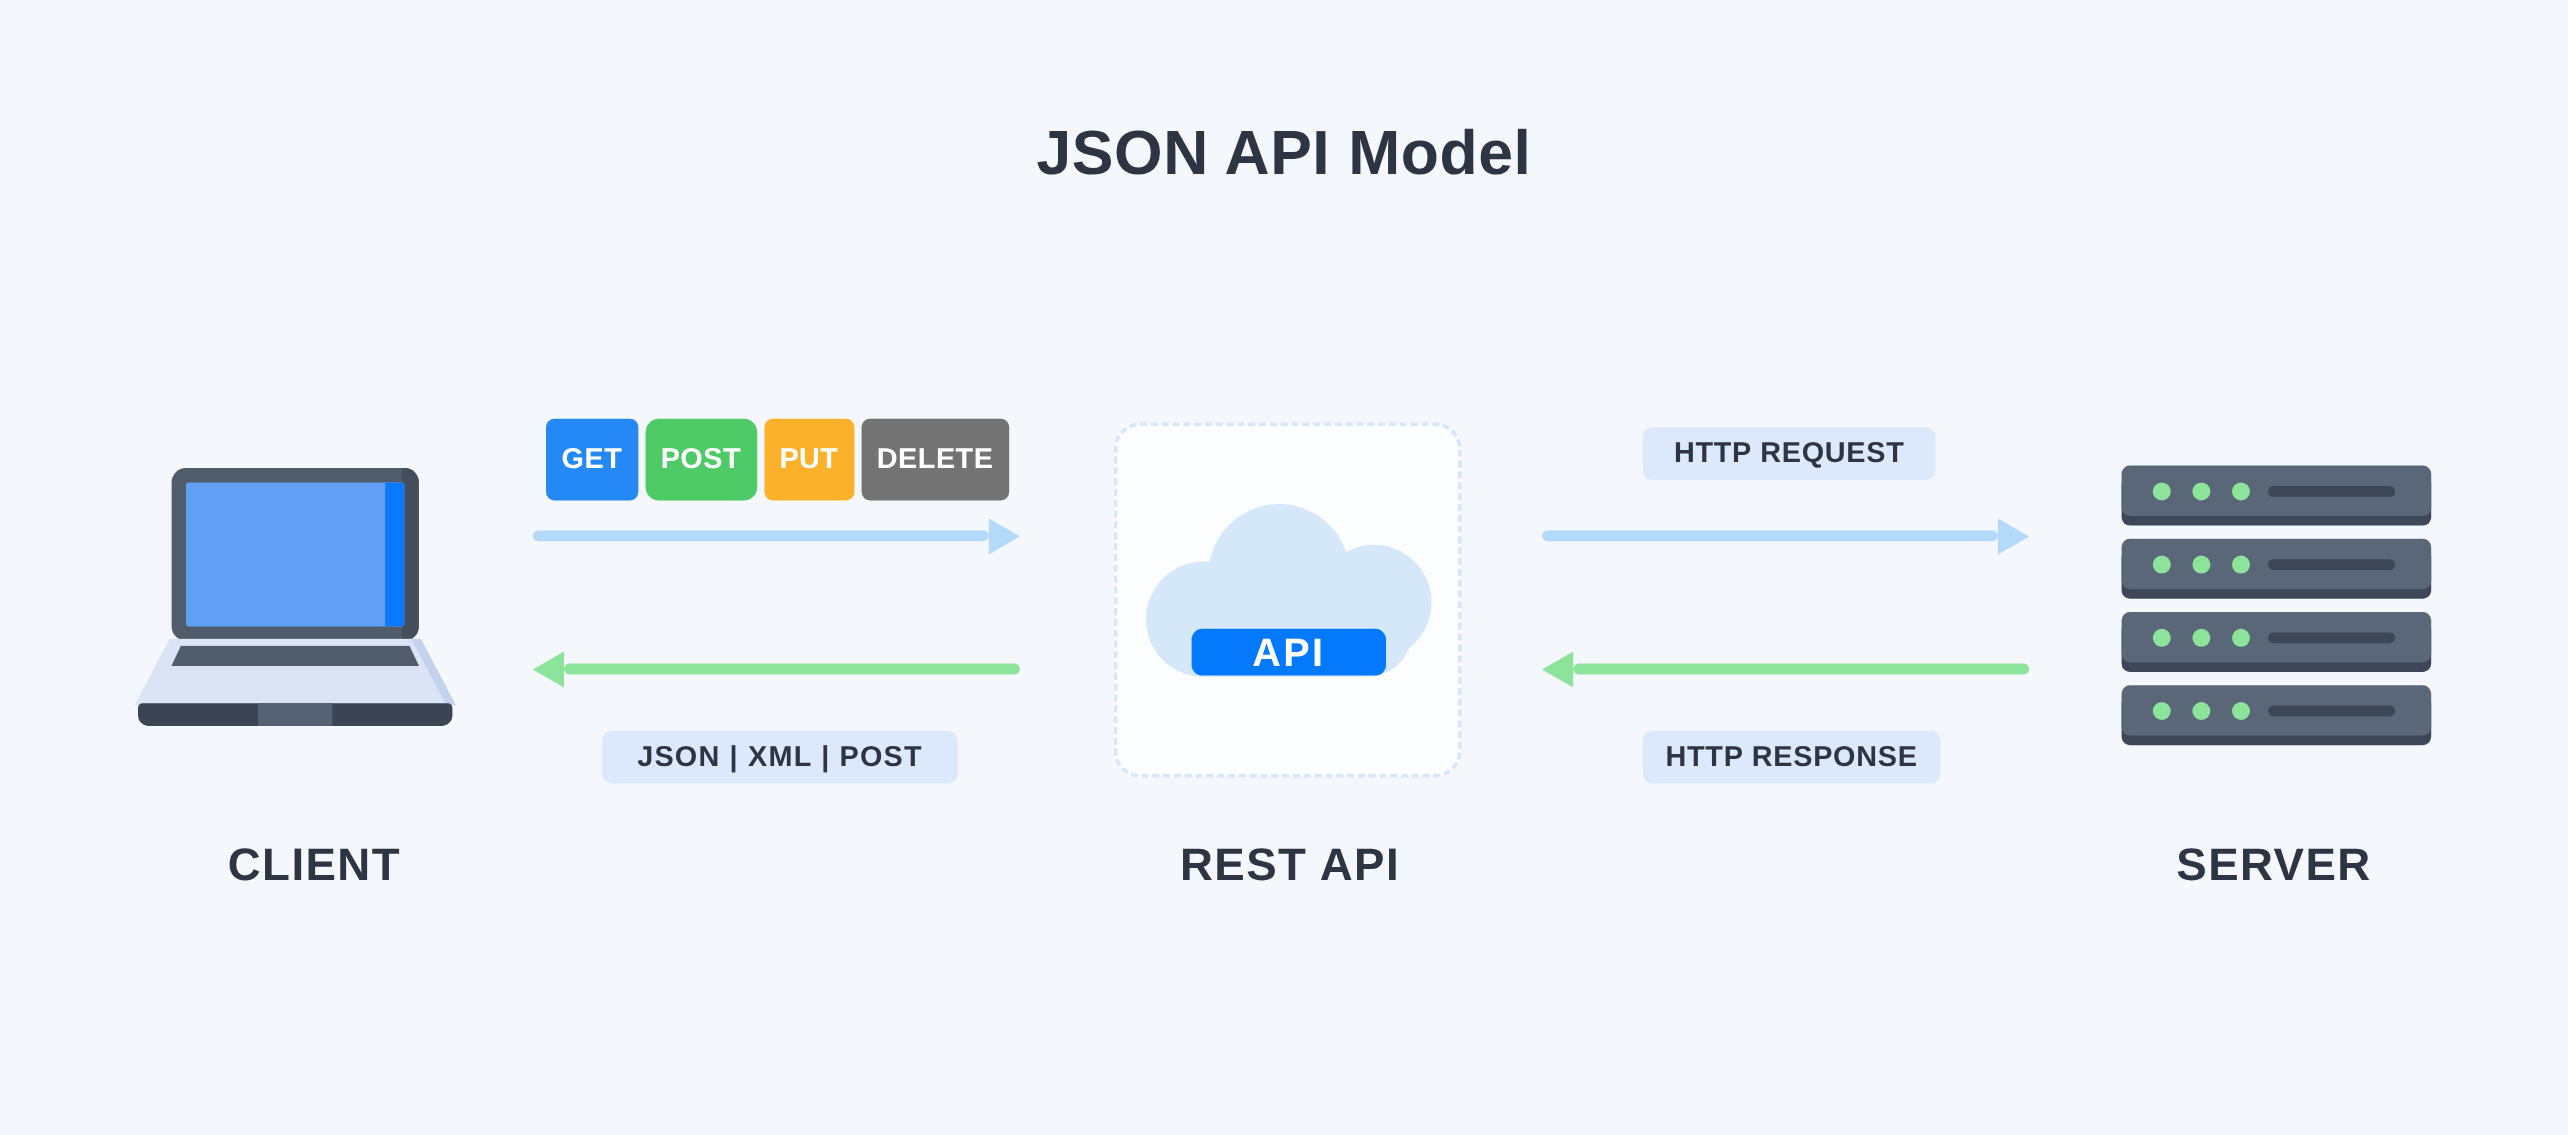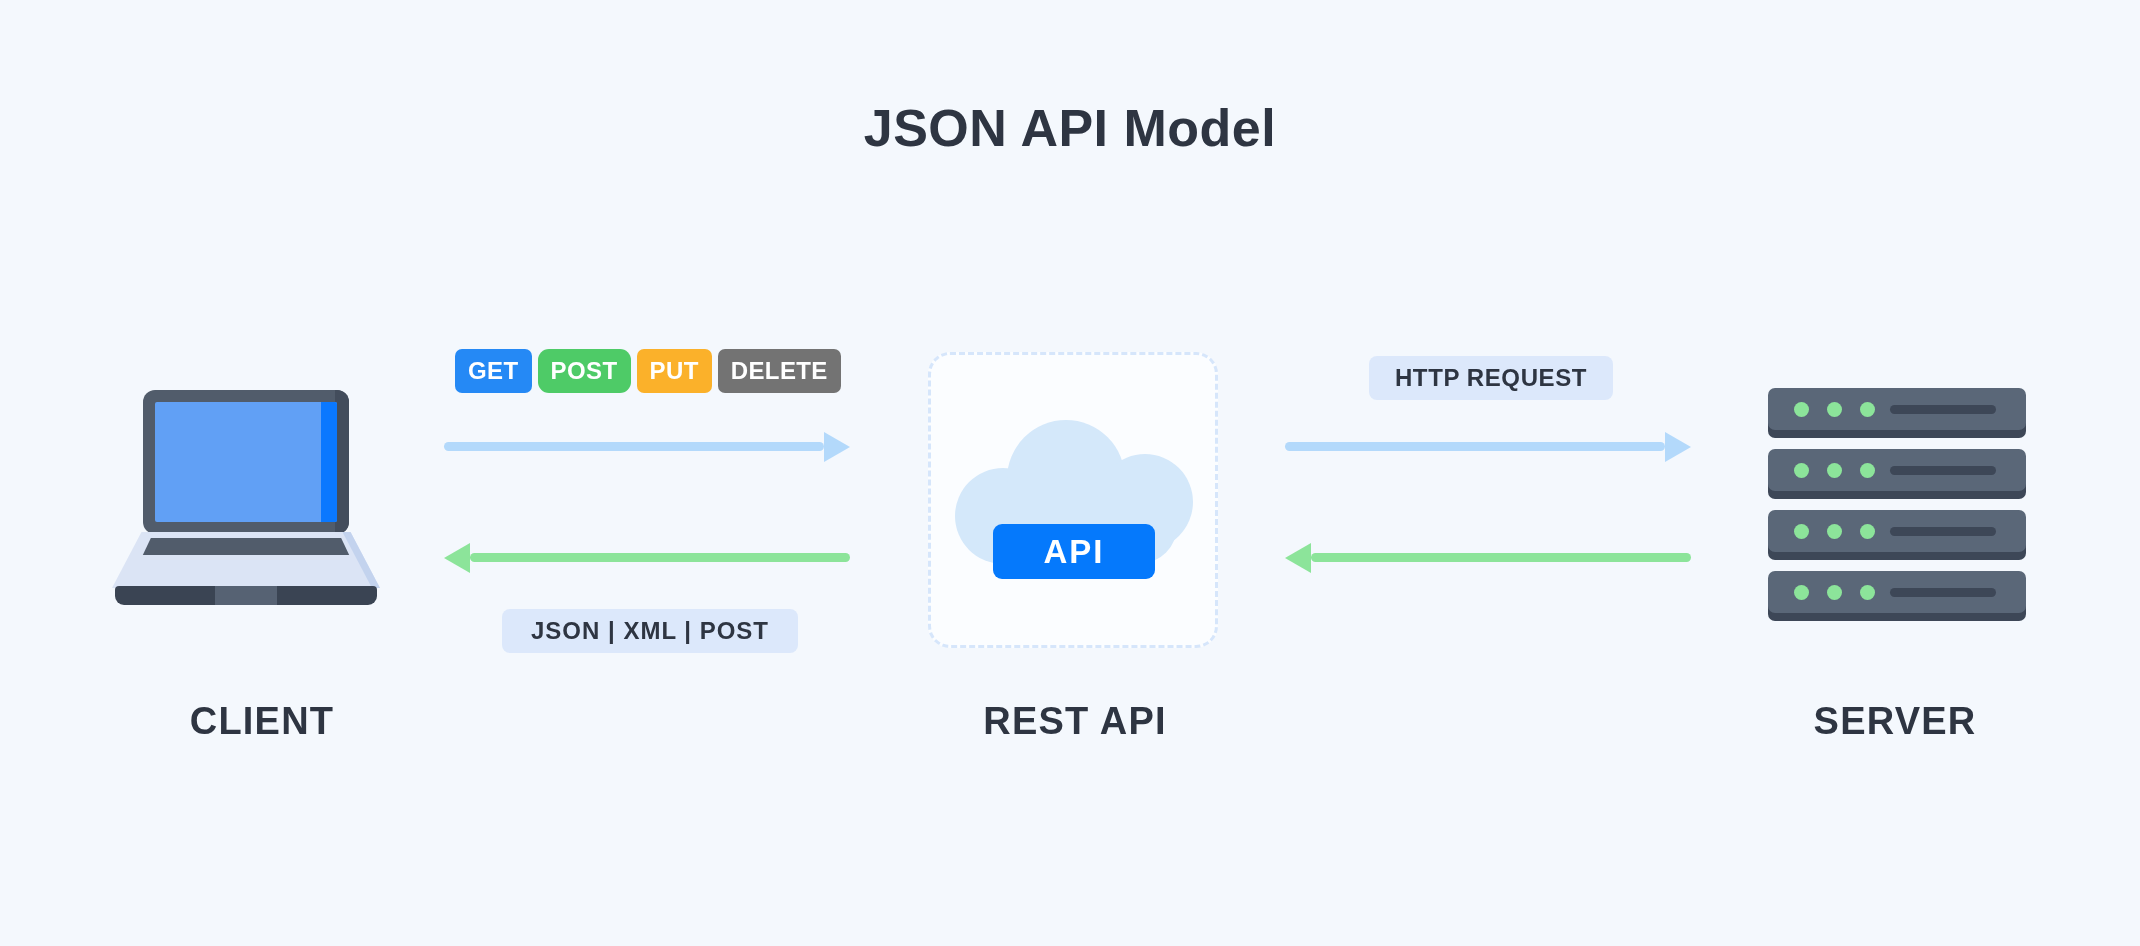--- a/index.html
+++ b/index.html
@@ -224,21 +224,21 @@
     width: 204px;
     height: 60px;
     background: #d4e8fa;
     border-radius: 0 0 38px 38px;
   }
   #api-badge {
     position: absolute;
     left: 993px;
     top: 524px;
     width: 162px;
-    height: 55px;
+    height: 39px;
     background: #0579fc;
     border-radius: 9px;
     display: flex;
     align-items: center;
     justify-content: center;
     color: #ffffff;
     font-size: 33px;
     font-weight: bold;
     letter-spacing: 2px;
   }
@@ -290,21 +290,21 @@
   
   #method-badges {
     position: absolute;
     left: 455px;
     top: 349px;
     display: flex;
     gap: 6px;
   }
   .method-badge {
     height: 44px;
-    padding: 0 13px;
+    padding: 12px 13px;
     border-radius: 7px;
     display: flex;
     align-items: center;
     justify-content: center;
     color: #ffffff;
     font-size: 24px;
     font-weight: bold;
     letter-spacing: 0.4px;
   }
 
@@ -380,20 +380,21 @@
 
   <div class="info-pill" id="pill-http-request">HTTP REQUEST</div>
   <div class="arrow-row req" id="arrow-req-right">
     <div class="arrow-shaft"></div>
     <div class="arrow-head"></div>
   </div>
   <div class="arrow-row res" id="arrow-res-right">
     <div class="arrow-shaft"></div>
     <div class="arrow-head"></div>
   </div>
+  <div class="info-pill" id="pill-http-response">HTTP RESPONSE</div>
 
   <div id="server-stack">
       <div class="server-unit" style="top: 0px;">
         <div class="server-unit-shadow"></div>
         <div class="server-unit-body">
           <div class="server-led l1" style="background: rgb(140, 228, 154);"></div>
           <div class="server-led l2" style="background: rgb(140, 228, 154);"></div>
           <div class="server-led l3" style="background: rgb(140, 228, 154);"></div>
           <div class="server-slot"></div>
         </div>

